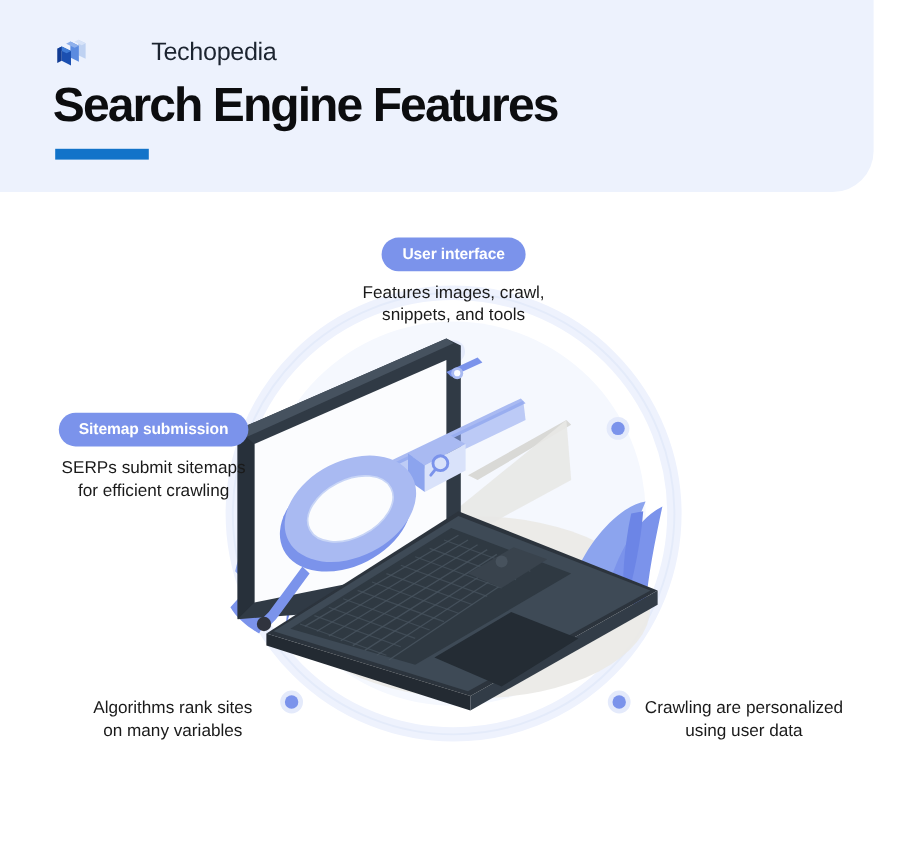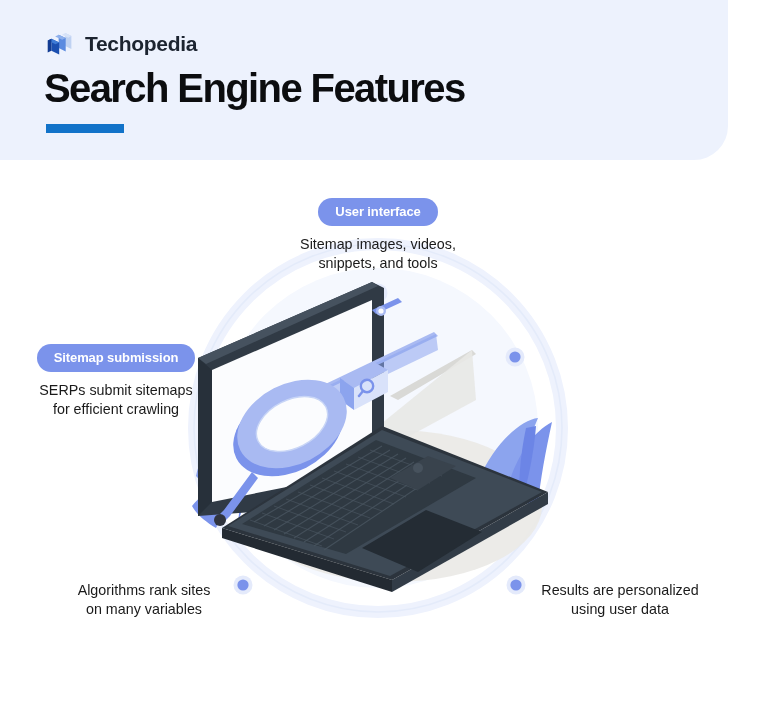--- a/index.html
+++ b/index.html
@@ -32,23 +32,24 @@
   .brand {
     position: absolute;
     left: 44px; top: 29px;
     display: flex;
     align-items: center;
     gap: 11px;
   }
   .brand-logo { width: 30px; height: 30px; display: block; }
   .brand-name {
     font-size: 21px;
-    font-weight: bold;
+    font-weight: normal;
     color: #1C2430;
     letter-spacing: -0.3px;
+    margin-left: 41px;
   }
 
   .page-title {
     position: absolute;
     left: 44px; top: 66px;
     font-size: 40px;
     font-weight: bold;
     letter-spacing: -1.6px;
     color: #0C0D0F;
     line-height: 1.12;
@@ -110,21 +111,21 @@
   .node-desc {
     margin-top: 9px;
     font-size: 14.3px;
     line-height: 1.36;
     color: #1A1A1A;
     white-space: pre-line;
   }
 
   
   #node-ui            { left: 262px; top: 38px; }
-  #node-sitemap       { left: 0;   top: 184px; }
+  #node-sitemap       { left: 12px;   top: 184px; }
   #node-crawl         { left: 512px; top: 184px; }
   #node-ranking       { left: 28px;  top: 412px; }
   #node-personalized  { left: 504px; top: 412px; }
 </style>
 </head>
 <body>
 
 <div id="page">
 
   <div class="header">
@@ -278,37 +279,37 @@
           <path d="M214 208 L252 186 L280 196 L242 220 Z" fill="#39434D"></path>
           <circle cx="242" cy="198" r="5" fill="#47525D"></circle>
         </g>
 
         <path d="M186 278 L250 240 L306 262 L242 302 Z" fill="#242C34"></path>
       </g>
     </svg>
 
     <div class="node top" id="node-ui">
       <span class="pill">User interface</span>
-      <div class="node-desc">Sitemap images, videos,
+      <div class="node-desc">Features images, crawl,
 snippets, and tools</div>
     </div>
 
     <div class="node left" id="node-sitemap">
       <span class="pill">Sitemap submission</span>
       <div class="node-desc">SERPs submit sitemaps
 for efficient crawling</div>
     </div>
 
     <div class="node right" id="node-crawl">
     </div>
 
     <div class="node left" id="node-ranking">
       <div class="node-desc">Algorithms rank sites
 on many variables</div>
     </div>
 
     <div class="node right" id="node-personalized">
-      <div class="node-desc">Results are personalized
+      <div class="node-desc">Crawling are personalized
 using user data</div>
     </div>
 
   </div>
 </div>
 
 </body></html>

